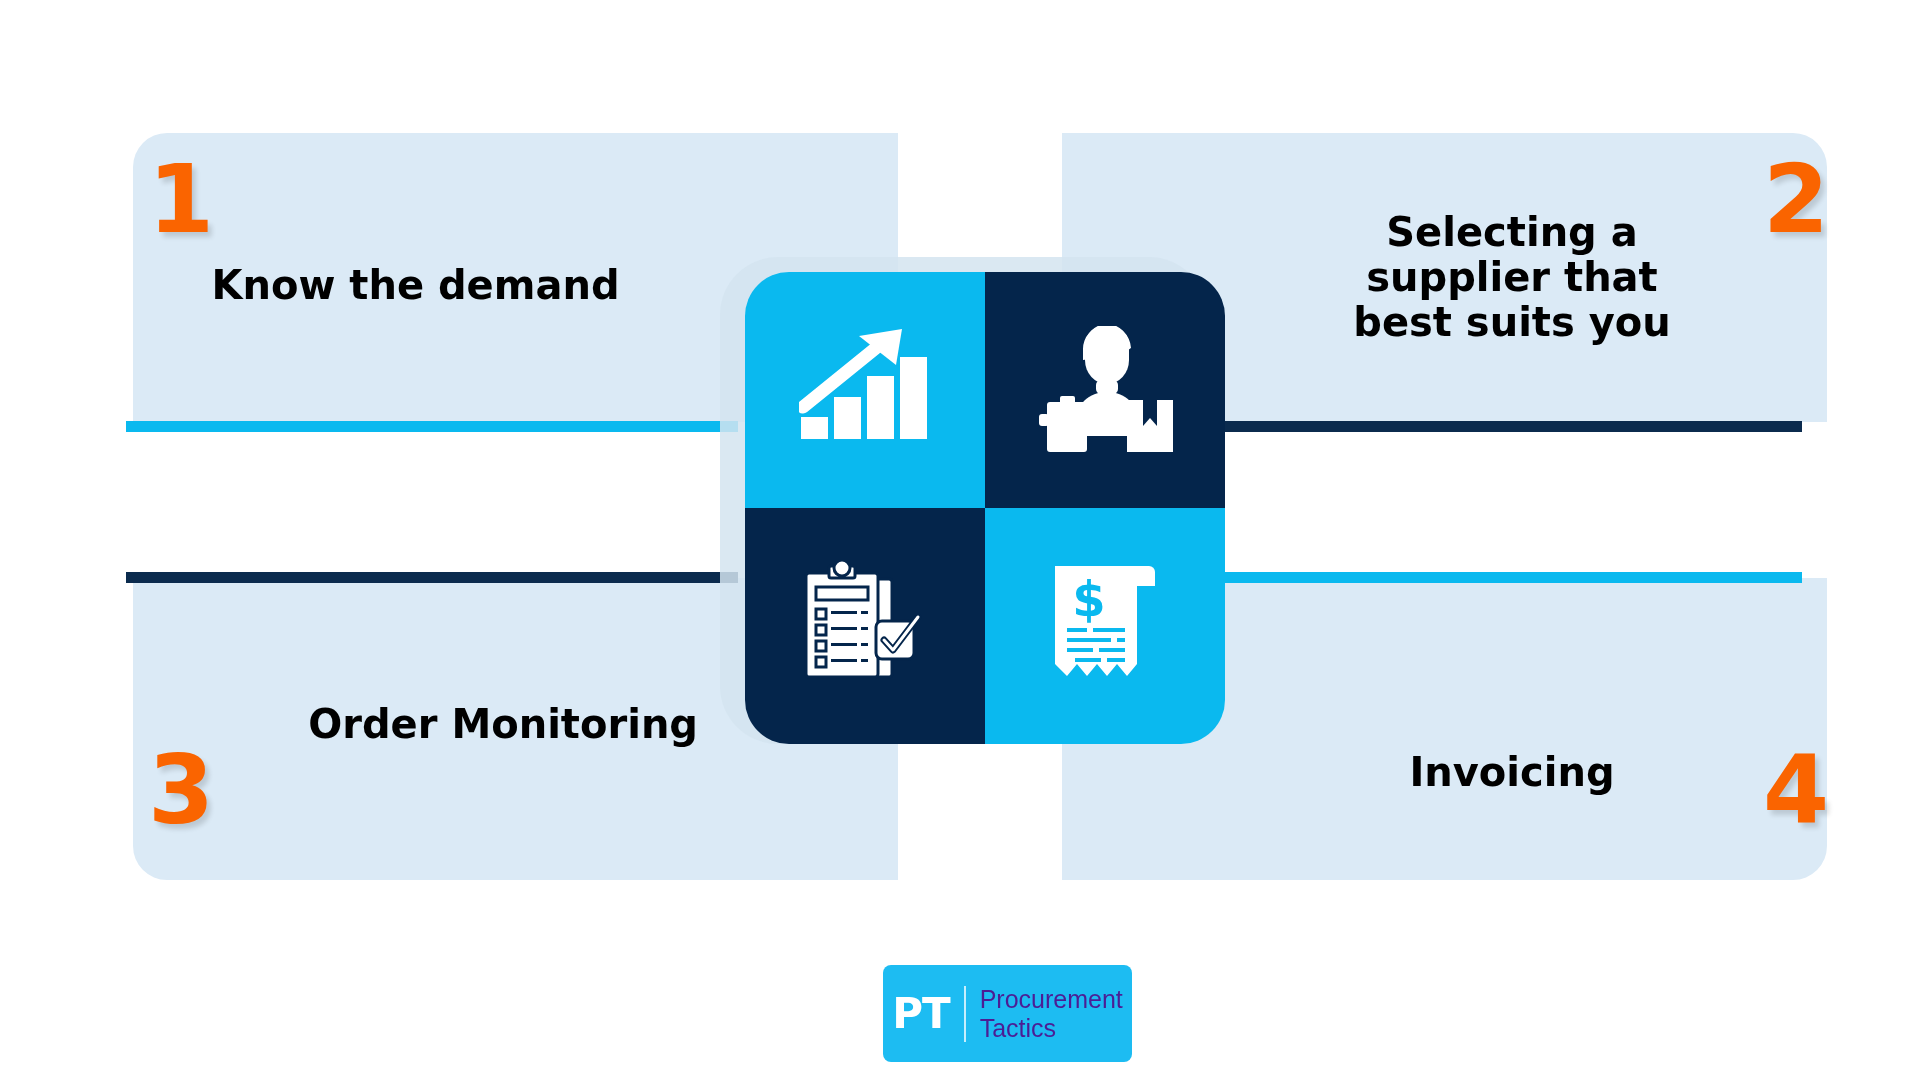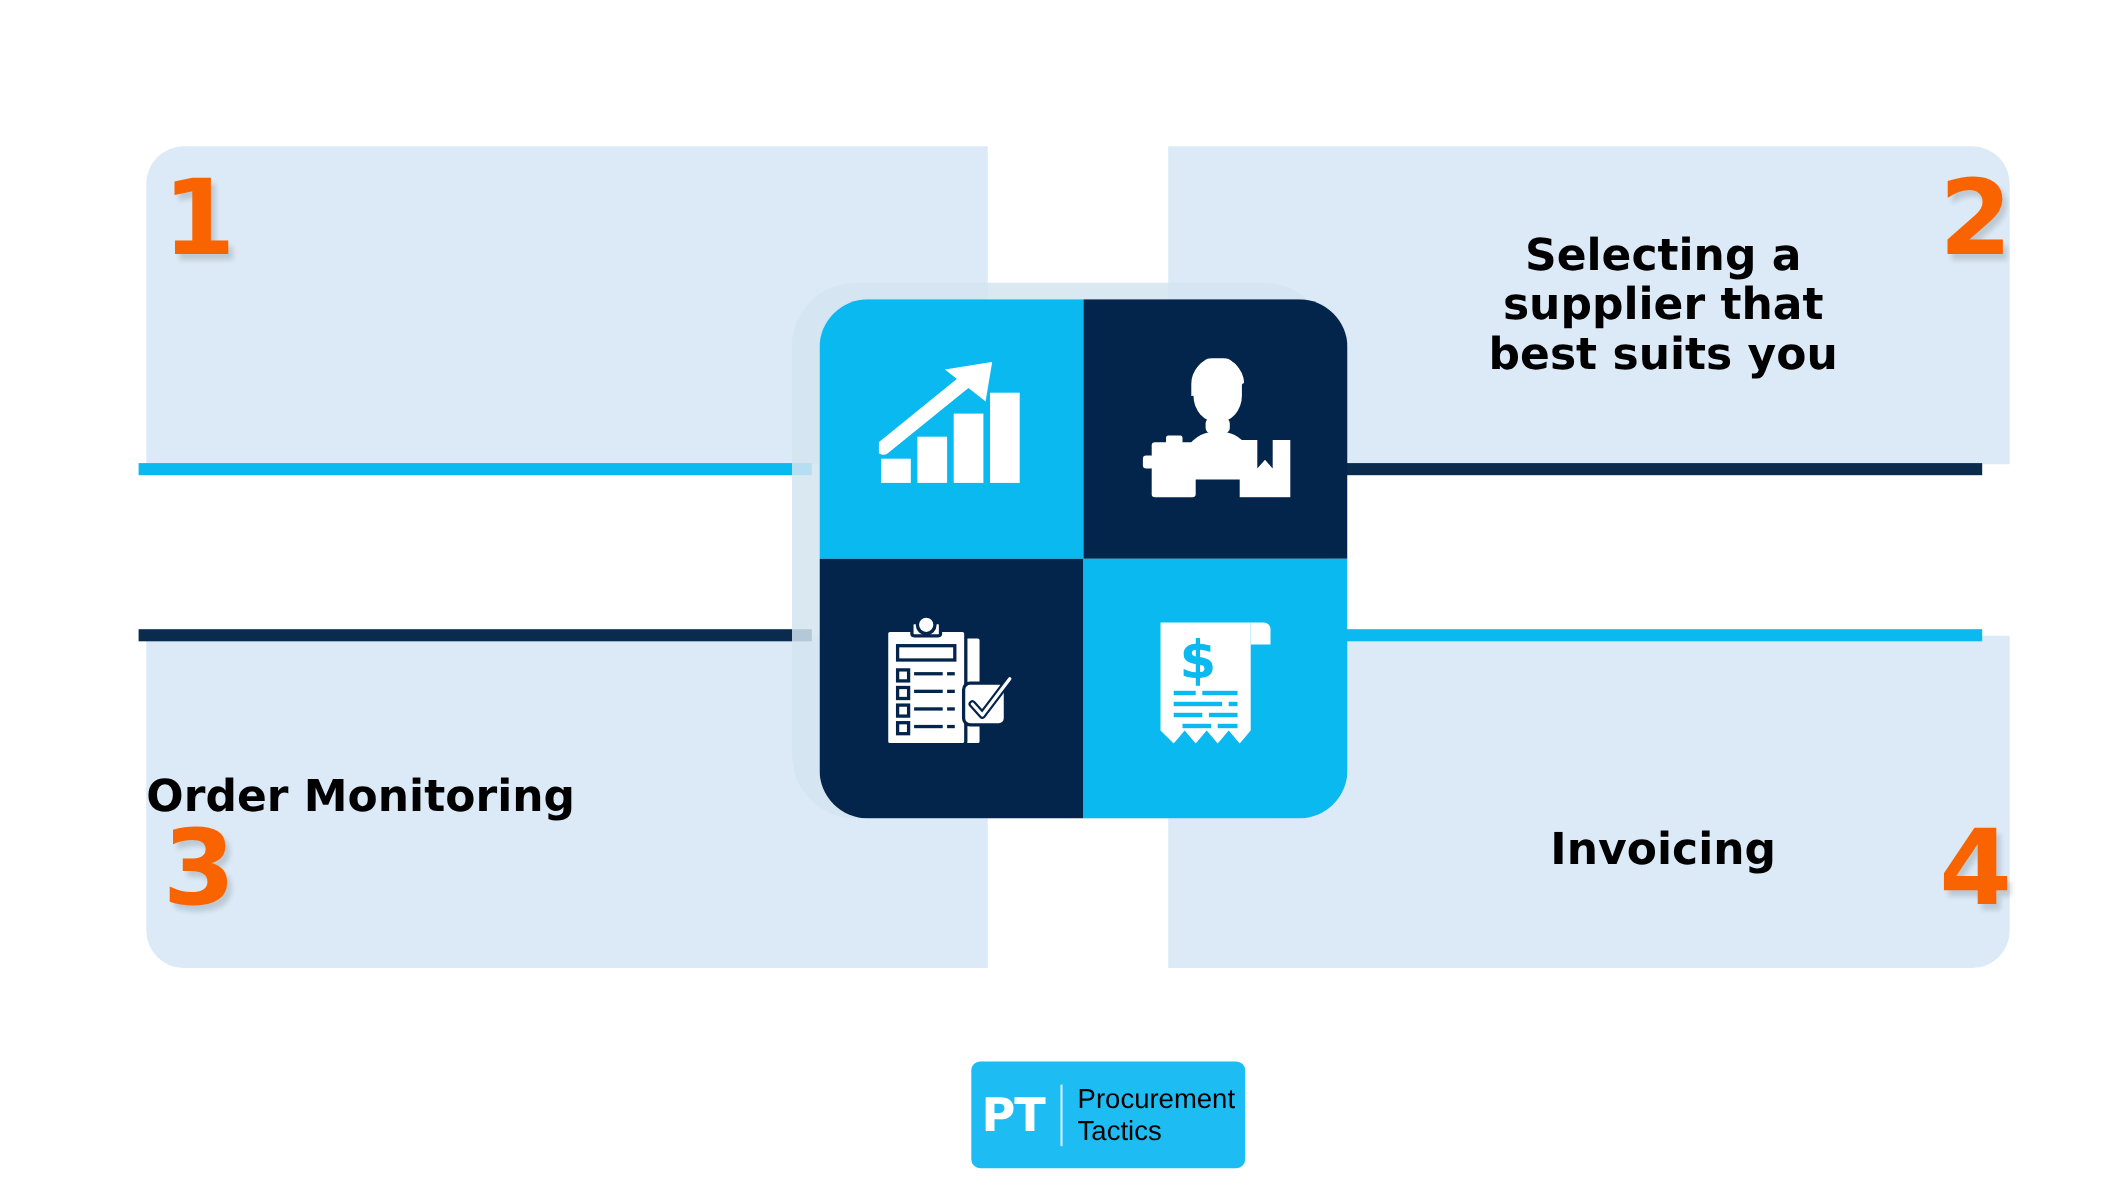--- a/index.html
+++ b/index.html
@@ -82,21 +82,21 @@
     text-align: center;
   }
   .label-2 {
     right: 148px; top: 210px;
     width: 520px;
     text-align: center;
   }
   .label-3 {
     left: 133px; top: 702px;
     width: 565px;
-    text-align: left;
+    text-align: right;
   }
   .label-4 {
     right: 148px; top: 702px;
     width: 520px;
     text-align: center;
     margin-top: 48px;
   }
 
   
   .line {
@@ -156,21 +156,21 @@
     letter-spacing: -1px;
     padding-right: 14px;
   }
   #logo-divider {
     width: 2px;
     height: 56px;
     background: rgba(255,255,255,0.75);
   }
   #logo-words {
     padding-left: 14px;
-    color: #000000;
+    color: #4c1d95;
     font-family: "Liberation Sans", sans-serif;
     font-size: 25px;
     line-height: 1.16;
     font-weight: 400;
     white-space: pre-line;
   }
 </style>
 </head>
 <body>
 
@@ -184,20 +184,21 @@
   <div class="line line-tl"></div>
   <div class="line line-tr"></div>
   <div class="line line-bl"></div>
   <div class="line line-br"></div>
 
   <div class="step-num num-1">1</div>
   <div class="step-num num-2">2</div>
   <div class="step-num num-3">3</div>
   <div class="step-num num-4">4</div>
 
+  <div class="label label-1">Know the demand</div>
   <div class="label label-2">Selecting a
 supplier that
 best suits you</div>
   <div class="label label-3">Order Monitoring</div>
   <div class="label label-4">Invoicing</div>
 
   <div id="icon-halo"></div>
 
   <div id="icon-grid">
 

